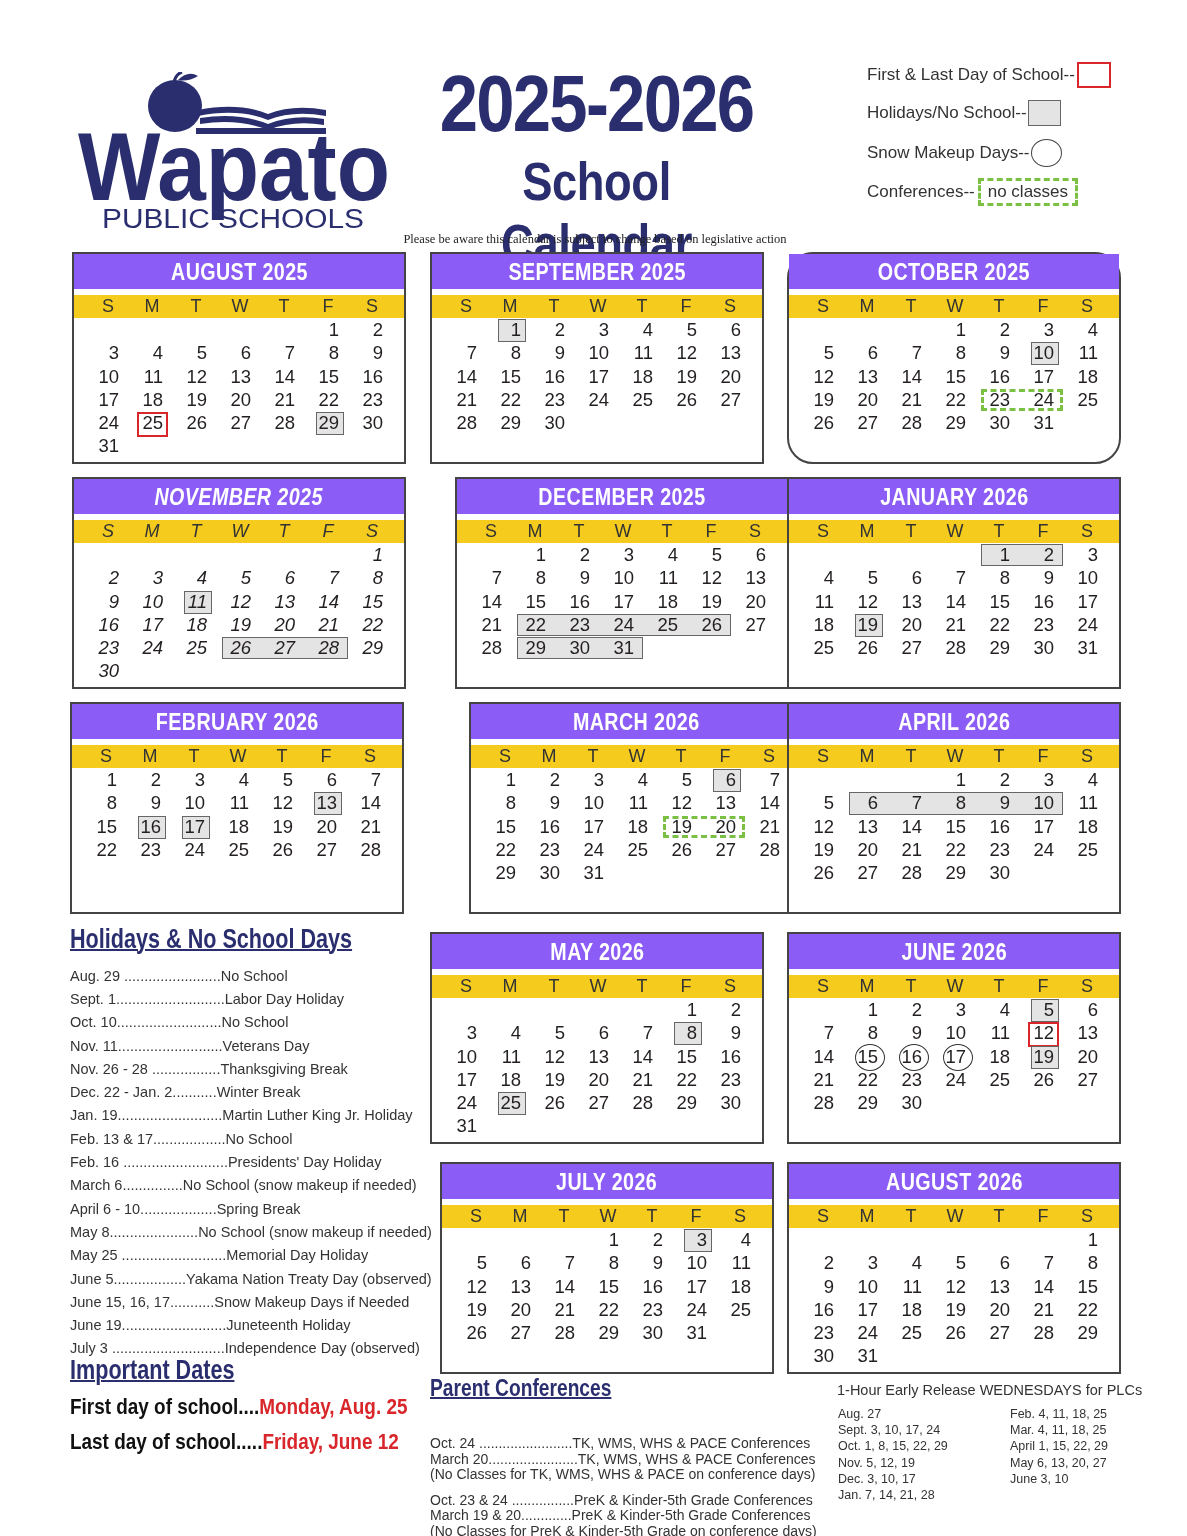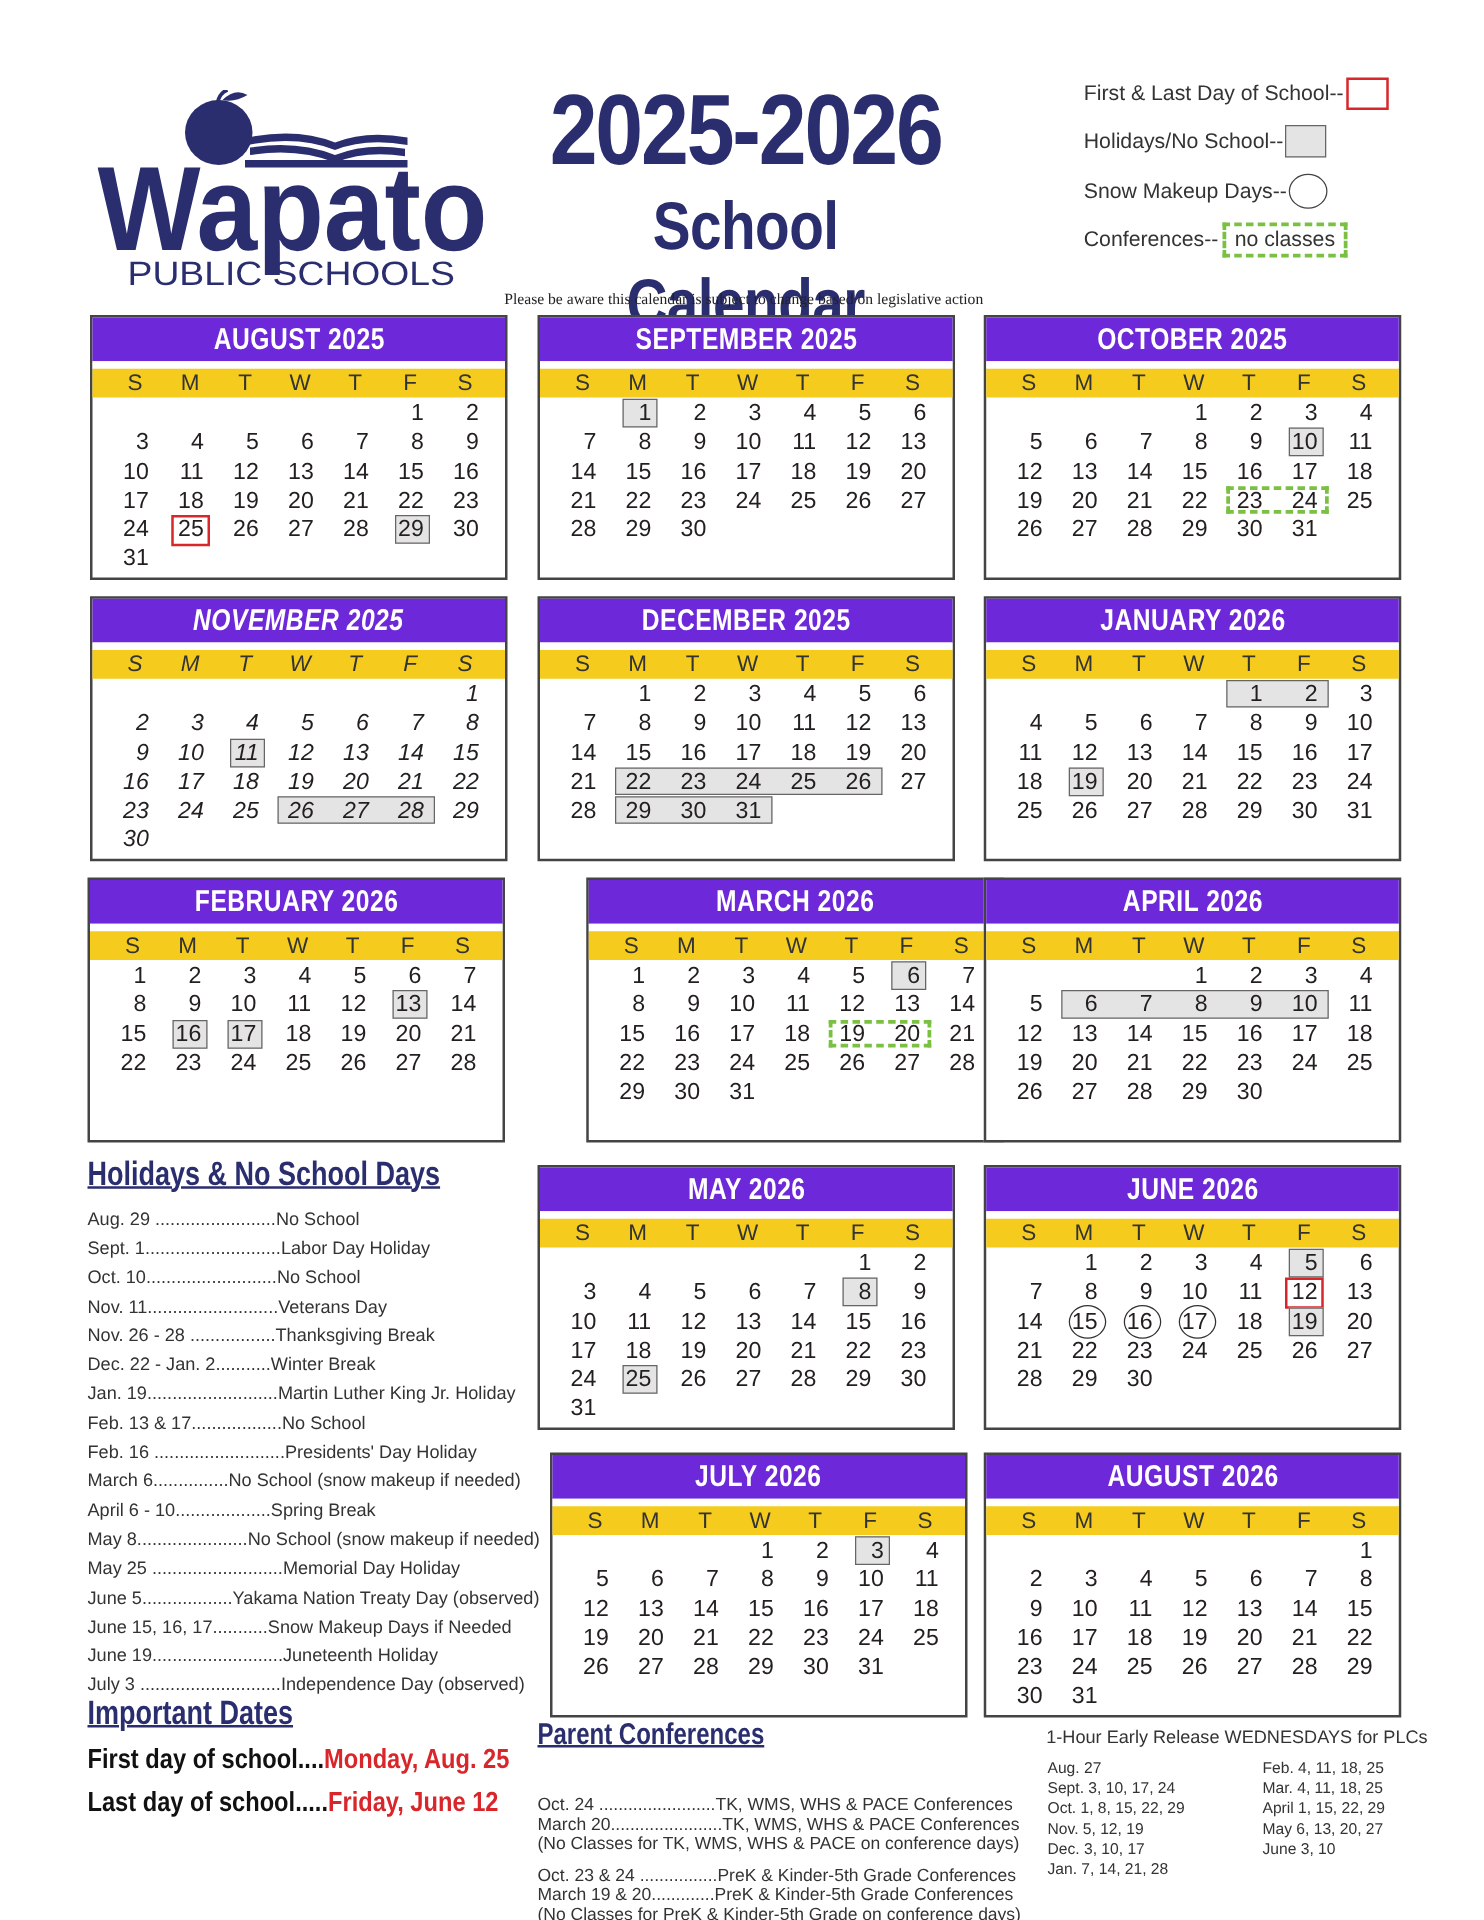--- a/index.html
+++ b/index.html
@@ -21,21 +21,21 @@
   .legend { position: absolute; left: 867px; top: 60px; width: 280px; }
   .legend-row { position: absolute; left: 0; height: 30px; display: flex; align-items: center;
     font-size: 17px; color: #333; white-space: nowrap; }
   .lg-red { display: inline-block; width: 34px; height: 26px; border: 2px solid #d8262b; margin-left: 2px; }
   .lg-grey { display: inline-block; width: 33px; height: 26px; border: 1.5px solid #666; background: #e4e4e4; margin-left: 1px; }
   .lg-circle { display: inline-block; width: 31px; height: 28px; border: 1.5px solid #444; border-radius: 50%; margin-left: 1px; }
   .lg-dash { display: inline-block; padding: 1px 7px; border: 3px dashed #7ac143; margin-left: 3px; font-size: 17px; }
 
   
   .month { position: absolute; width: 334px; height: 212px; border: 2px solid #444; background: #fff; }
-  .month-head { height: 35px; background: #6d28d9; color: #fff; text-align: center;
+  .month-head { height: 35px; background: #8b5cf6; color: #fff; text-align: center;
     font-weight: bold; font-size: 24px; line-height: 35px; }
   .month-head span { display: inline-block; transform: scaleX(0.82); letter-spacing: 0.5px; }
   .gap { height: 6px; background: #fff; }
   .dow-row { height: 23px; background: #f5cc1e; display: grid; grid-template-columns: repeat(7, 1fr);
     padding: 0 10px 0 12px; }
   .dow-row span { text-align: center; font-size: 18px; line-height: 23px; color: #333; }
   .days { position: relative; display: grid; grid-template-columns: repeat(7, 1fr);
     grid-auto-rows: 23.3px; padding: 0 10px 0 12px; margin-top: 0; }
   .day { position: relative; text-align: right; padding-right: 11px; font-size: 18.5px; line-height: 23.3px; color: #231f20; }
   .day.m-red::after { content: ""; position: absolute; right: 6px; top: 1px; width: 27px; height: 21px; border: 2px solid #d8262b; }
@@ -196,21 +196,21 @@
         <div class="day"><span class="num">23</span></div>
         <div class="day"><span class="num">24</span></div>
         <div class="day"><span class="num">25</span></div>
         <div class="day"><span class="num">26</span></div>
         <div class="day"><span class="num">27</span></div>
         <div class="day"><span class="num">28</span></div>
         <div class="day"><span class="num">29</span></div>
         <div class="day"><span class="num">30</span></div>
       </div>
     </div>
-    <div class="month" style="left: 787px; top: 252px;">
+    <div class="month" style="left: 787px; top: 252px; border-radius: 26px;">
       <div class="month-head"><span>OCTOBER  2025</span></div>
       <div class="gap"></div>
       <div class="dow-row">
         <span>S</span>
         <span>M</span>
         <span>T</span>
         <span>W</span>
         <span>T</span>
         <span>F</span>
         <span>S</span>
@@ -298,21 +298,21 @@
         <div class="day"><span class="num">24</span></div>
         <div class="day"><span class="num">25</span></div>
         <div class="day"><span class="num">26</span></div>
         <div class="day"><span class="num">27</span></div>
         <div class="day"><span class="num">28</span></div>
         <div class="day"><span class="num">29</span></div>
         <div class="day"><span class="num">30</span></div>
         <div class="range " style="left: 148px; width: 126px; top: 94.2px; height: 22.3px;"></div>
       </div>
     </div>
-    <div class="month" style="left: 430px; top: 477px;">
+    <div class="month" style="left: 455px; top: 477px;">
       <div class="month-head"><span>DECEMBER  2025</span></div>
       <div class="gap"></div>
       <div class="dow-row">
         <span>S</span>
         <span>M</span>
         <span>T</span>
         <span>W</span>
         <span>T</span>
         <span>F</span>
         <span>S</span>

